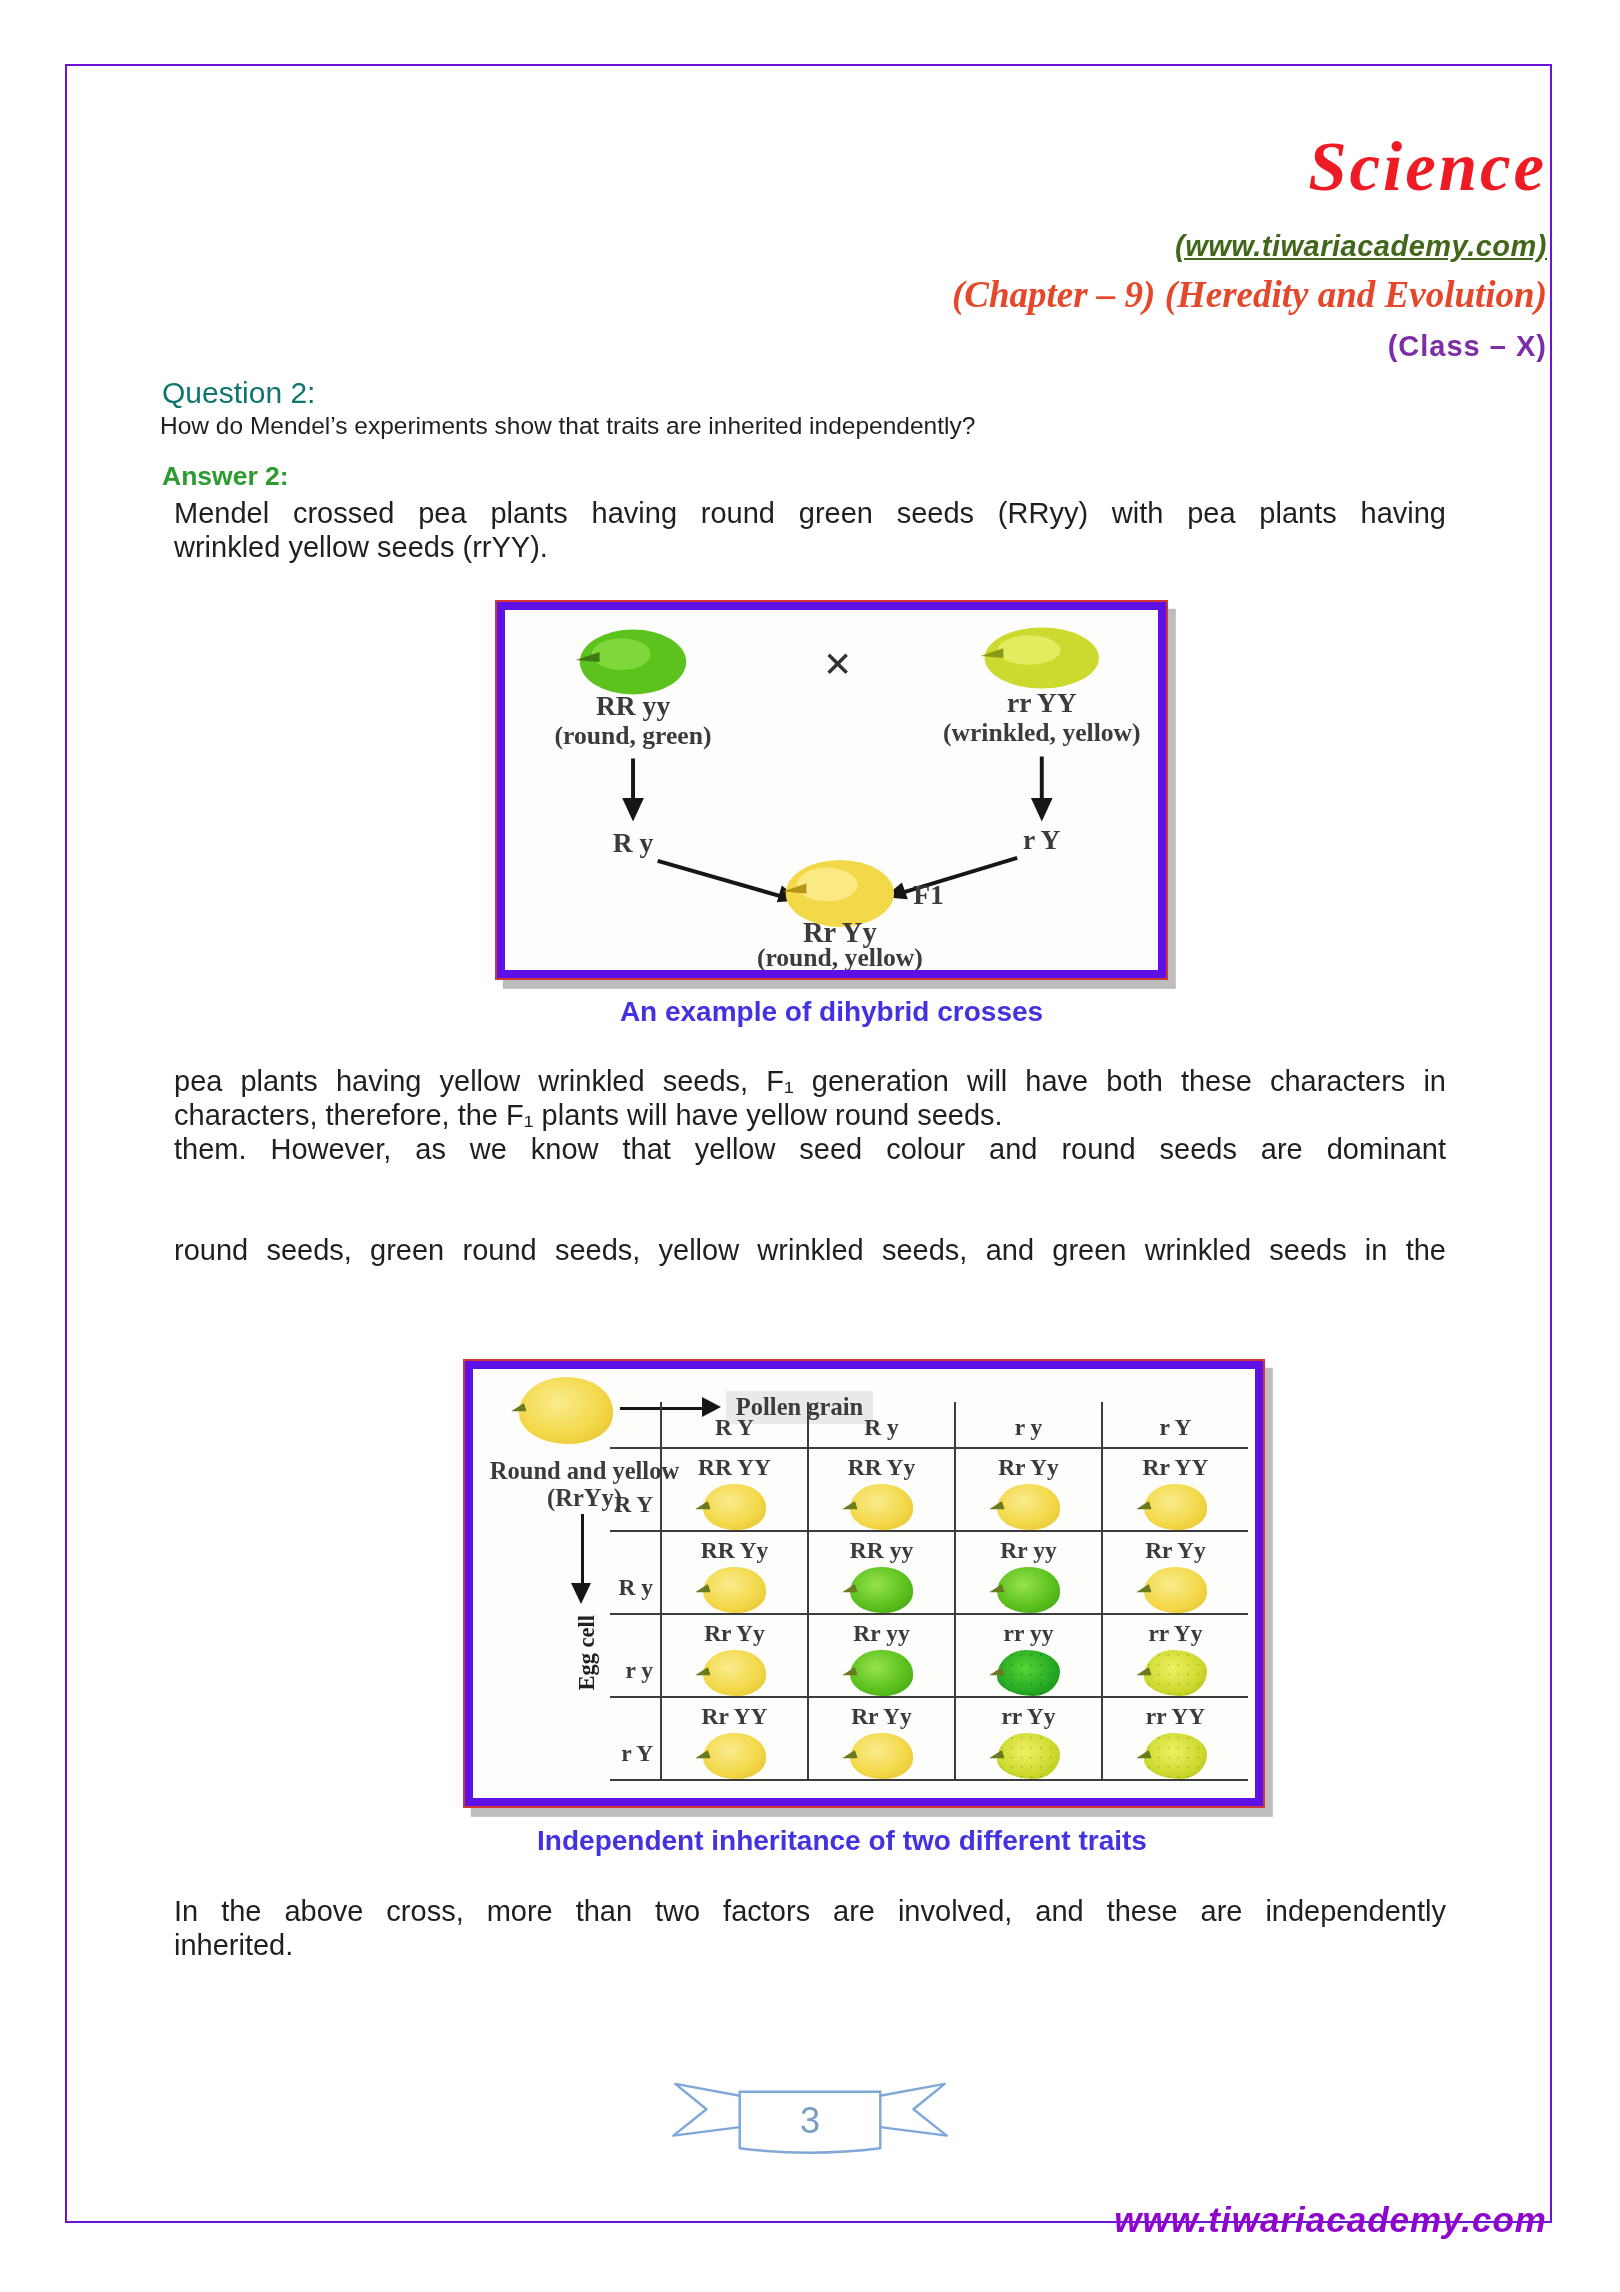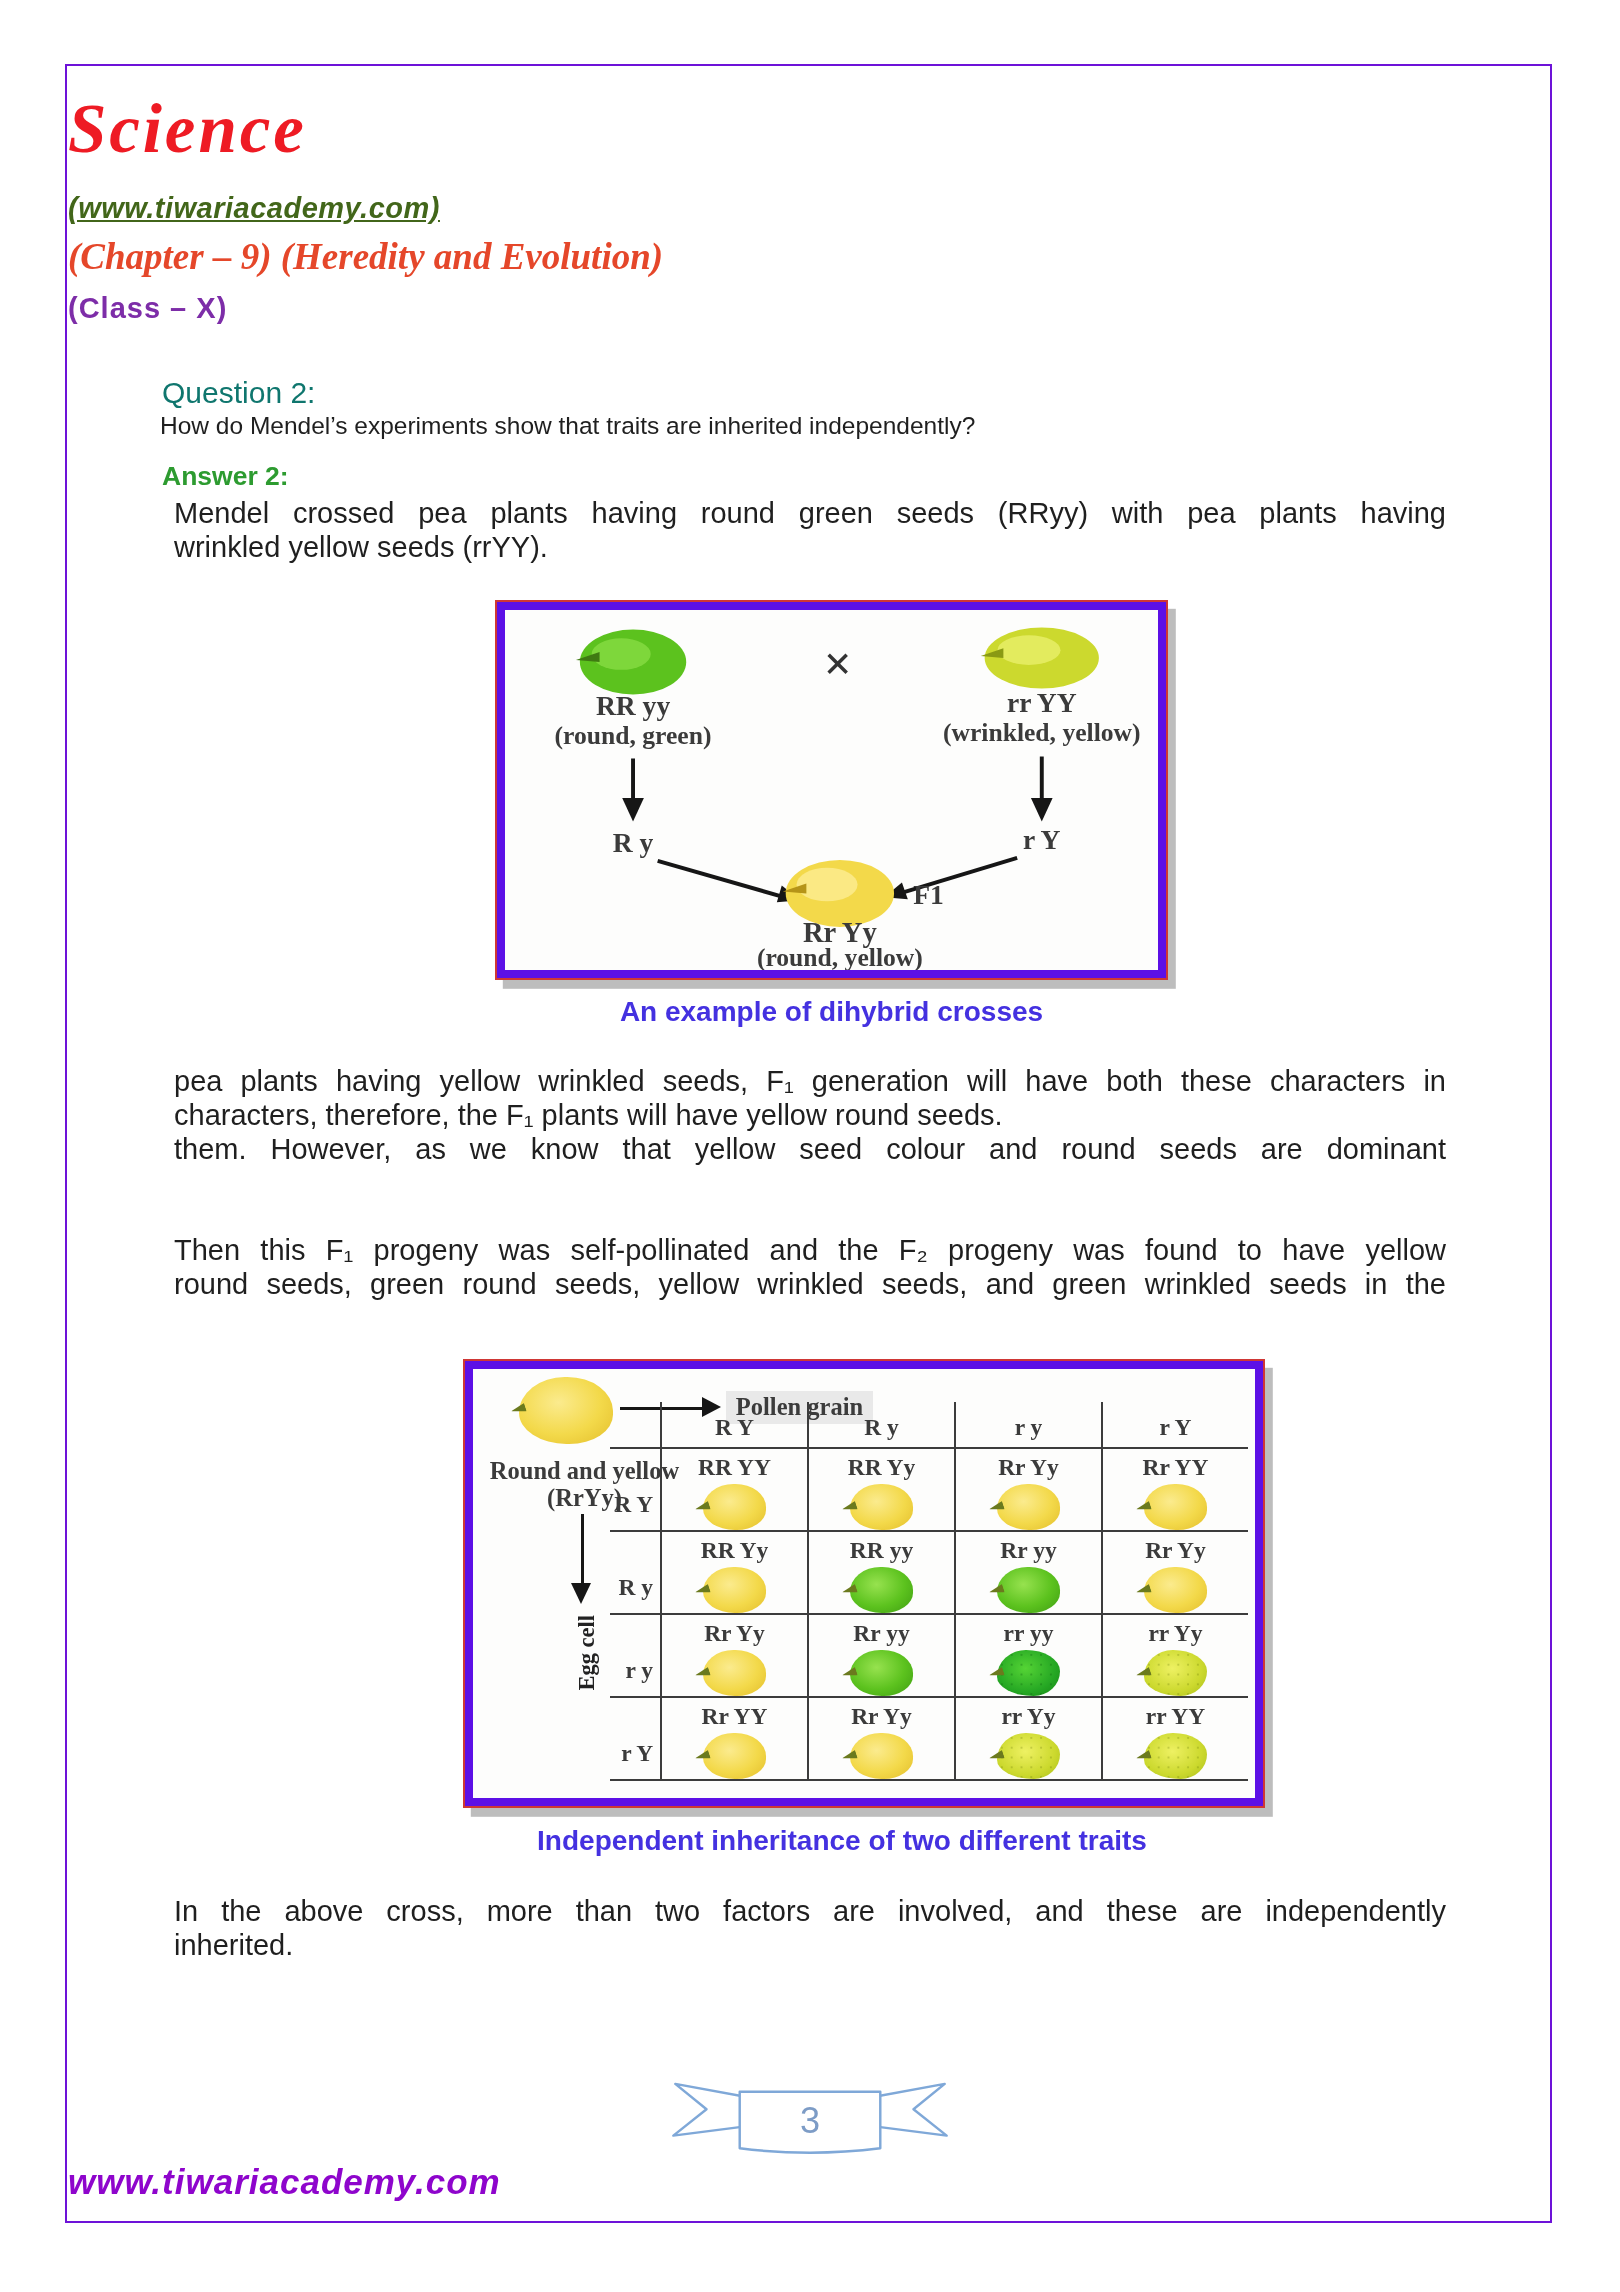--- a/index.html
+++ b/index.html
@@ -1,20 +1,20 @@
 <!DOCTYPE html>
 <html><head>
 <meta charset="utf-8">
 <style>
   html,body{margin:0;padding:0;background:#fff;}
   body{width:1620px;height:2293px;position:relative;overflow:hidden;
        font-family:"Liberation Sans","DejaVu Sans",sans-serif;color:#1f1f1f;}
   .abs{position:absolute;}
   .page-frame{left:65px;top:64px;width:1483px;height:2155px;border:2.9px solid #6d12d8;}
-  .center{left:68px;right:73px;text-align:left;}
+  .center{left:68px;right:73px;text-align:right;margin-top:38px;}
   .title{top:94px;font-family:"Liberation Serif","DejaVu Serif",serif;font-style:italic;font-weight:bold;
          font-size:69px;letter-spacing:2.9px;color:#ee1b24;line-height:71px;}
   .site{top:192px;font-size:29px;font-weight:bold;font-style:italic;color:#42661a;letter-spacing:0.5px;}
   .site span{text-decoration:underline;}
   .chapter{top:235px;font-family:"Liberation Serif","DejaVu Serif",serif;font-style:italic;font-weight:bold;
            font-size:37px;color:#e5472a;}
   .classline{top:292px;font-size:29px;font-weight:bold;color:#7d2da8;letter-spacing:1px;}
   .qlabel{left:162px;top:376px;font-size:30px;font-weight:normal;color:#0f766e;}
   .qtext{left:160px;top:412px;font-size:24.5px;}
   .alabel{left:162px;top:461px;font-size:26.5px;font-weight:bold;color:#2d9b30;}
@@ -130,21 +130,20 @@
   </div>
 </div>
 <div class="abs caption cap1">An example of dihybrid crosses</div>
 
 <div class="abs para p1">
     <div class="jline">pea plants having yellow wrinkled seeds, F₁ generation will have both these characters in</div>
     <div class="jline last">characters, therefore, the F₁ plants will have yellow round seeds.</div>
     <div class="jline">them. However, as we know that yellow seed colour and round seeds are dominant</div>
   </div>
 <div class="abs para p2">
-    <div class="jline">Then this F₁ progeny was self-pollinated and the F₂ progeny was found to have yellow</div>
     <div class="jline">round seeds, green round seeds, yellow wrinkled seeds, and green wrinkled seeds in the</div>
   </div>
 
 <div class="abs fig-outer fig2">
   <div class="fig-inner">
     <div class="abs seed yellow-round f2-seed"></div>
     <div class="abs f2-arrow-line"></div>
     <div class="abs f2-arrow-head"></div>
     <div class="abs f2-pollen figfont">Pollen grain</div>
     <div class="abs f2-parent figfont">

